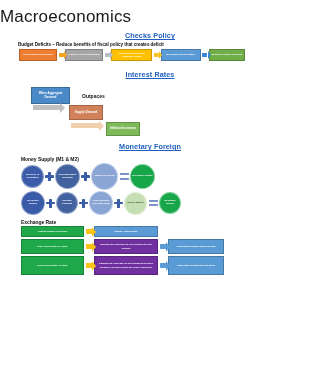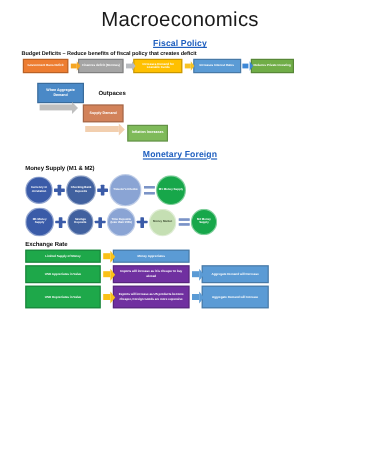--- a/index.html
+++ b/index.html
@@ -4,21 +4,21 @@
 <style>
   html,body{margin:0;padding:0;}
   body{
     width:300px;height:388px;background:#ffffff;
     font-family:"Liberation Sans",sans-serif;
     color:#000;overflow:hidden;position:relative;
   }
   .page{position:relative;width:300px;height:388px;background:#fff;}
 
   .doc-title{
-    text-align:center;font-size:17px;font-weight:400;
+    font-size:17px;font-weight:400;
     letter-spacing:.2px;padding-top:7px;color:#1a1a1a;
   }
 
   .sec-head{
     text-align:center;color:#1f5fbf;font-weight:bold;
     text-decoration:underline;font-size:7.2px;letter-spacing:.1px;
   }
 
   .subtitle{
     font-size:4.6px;font-weight:bold;color:#111;
@@ -113,21 +113,21 @@
     border-bottom:5px solid transparent;border-left:4px solid currentColor;
   }
 </style>
 </head>
 <body>
 
 <div class="page">
 
   <div class="doc-title">Macroeconomics</div>
 
-  <div class="sec-head" style="margin-top:4px;">Fiscal Policy</div>
+  <div class="sec-head" style="margin-top:4px;">Checks Policy</div>
   <div class="subtitle">Budget Deficits – Reduce benefits of fiscal policy that creates deficit</div>
 
   <div class="fiscal">
     <div class="fbox" style="width:38px;background:#ED7D31;">Government Runs Deficit</div>
     <span class="arrow a-or">
         <i></i>
       </span>
     <div class="fbox" style="width:38px;background:#A5A5A5;">Finances deficit (Borrows)</div>
     <span class="arrow a-gy">
         <i></i>
@@ -136,20 +136,21 @@
     <span class="arrow a-yl">
         <i></i>
       </span>
     <div class="fbox" style="width:40px;background:#5B9BD5;">Increases Interest Rates</div>
     <span class="arrow a-bl">
         <i></i>
       </span>
     <div class="fbox" style="width:36px;background:#70AD47;">Reduces Private Investing</div>
   </div>
 
+  <div class="sec-head" style="margin-top:9px;">Interest Rates</div>
 
   <div class="ir-wrap">
     <div class="ir-box" style="left:31px;top:4px;width:39px;height:17px;background:#4A89C7;">When Aggregate Demand</div>
 
     <div class="ir-out" style="left:82px;top:10px;">Outpaces</div>
 
     <div class="bigarrow" style="left:33px;top:22px;color:#BFBFBF;">
       <div class="stem" style="width:27px;background:#BFBFBF;"></div>
       <div class="head" style="left:27px;border-left:5.5px solid #BFBFBF;"></div>
     </div>

